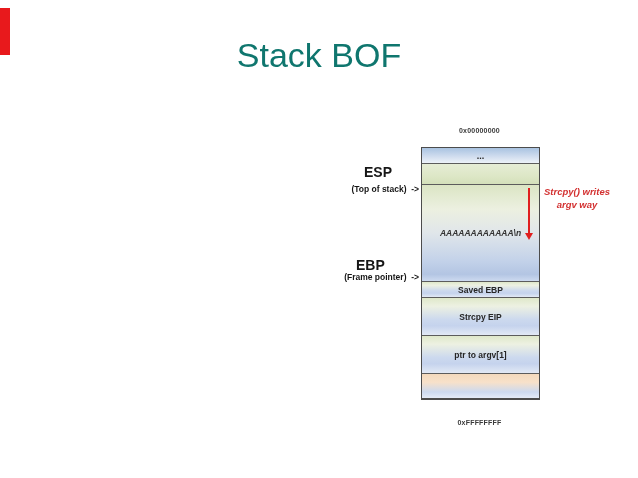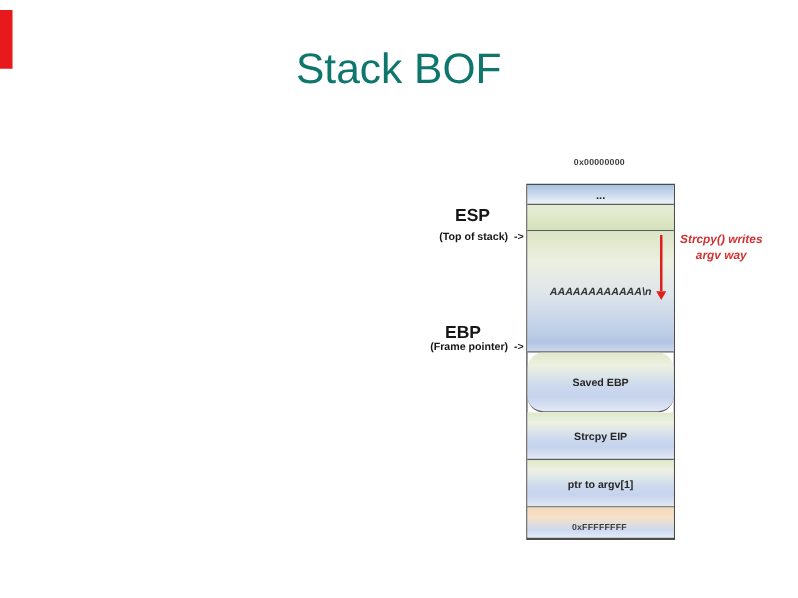--- a/index.html
+++ b/index.html
@@ -40,21 +40,21 @@
     position:relative; box-sizing:border-box; border-bottom:1px solid #5c5c5c;
     display:flex; align-items:center; justify-content:center;
     font-size:8.5px; font-weight:600; color:#262626; text-align:center;
   }
   .cell:last-child { border-bottom:none; }
   .cell-dots   { height:16px; background:linear-gradient(180deg,#a9c3e1 0%,#cfdcee 55%,#edf2f9 100%); font-size:9px; }
   .cell-green  { height:21px; background:linear-gradient(180deg,#e6edd6 0%,#dde7c6 60%,#d4e0ba 100%); }
   .cell-buffer { height:97px; flex-direction:row; line-height:13px; color:#333;
                  background:linear-gradient(180deg,#dbe5c4 0%,#ecf0e0 25%,#e0e6ea 50%,#c2d1e9 80%,#b3c5e3 93%,#cddaf0 100%);font-style:italic; }
   .cell-std    { background:linear-gradient(180deg,#dfe8ca 0%,#edf1e2 22%,#ccd9ee 58%,#c5d3ed 75%,#e2e9f5 100%); }
-  .cell-ebp { height:48px;border-radius:13px; } .cell-eip { height:38px; } .cell-ptr { height:38px; }
+  .cell-ebp { height:16px; } .cell-eip { height:38px; } .cell-ptr { height:38px; }
   .cell-orange { height:24px; background:linear-gradient(180deg,#f4d9bc 0%,#f7e1ca 35%,#ccd9ef 75%,#e4ebf7 100%); }
 
   
   .ptr-label { position:absolute; font-size:14px; font-weight:600; color:#161616; white-space:pre; }
   .esp-label { left:364px; top:164px; }
   .esp-sub   { right:219px; top:184px; font-size:8.5px; }
   .ebp-label { left:356px; top:257px; }
   .ebp-sub   { right:219px; top:272px; font-size:8.5px;text-align:right; }
 
   

